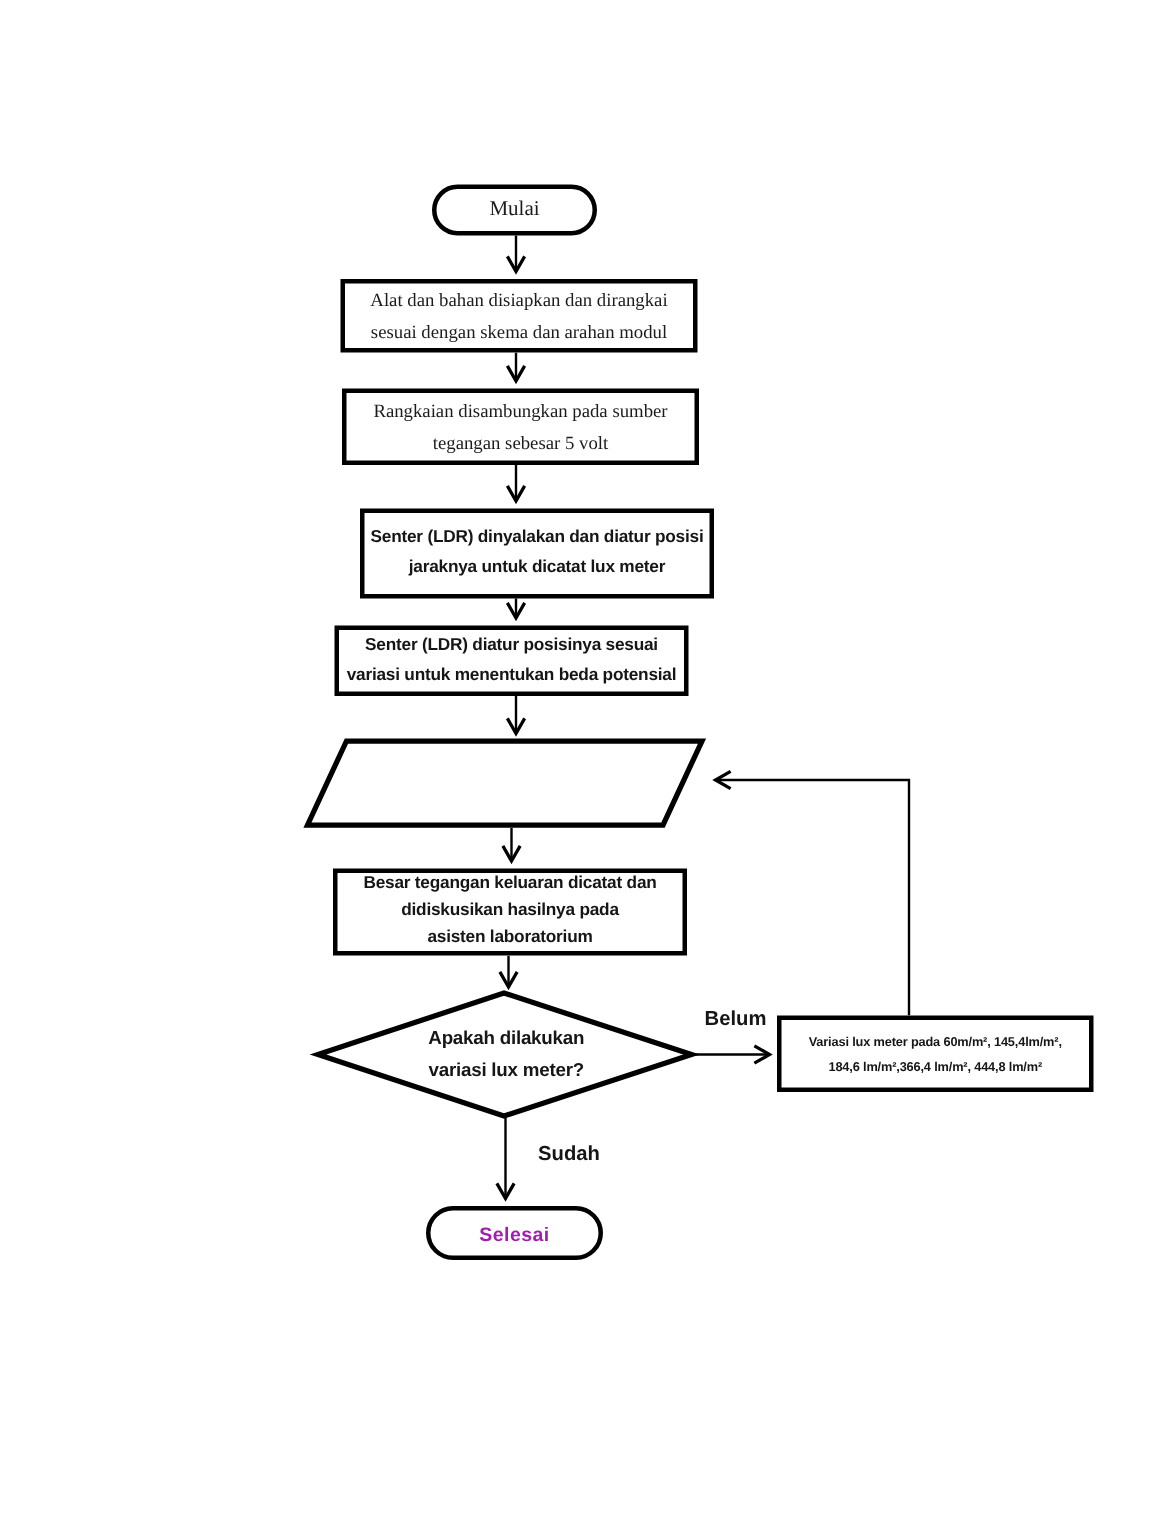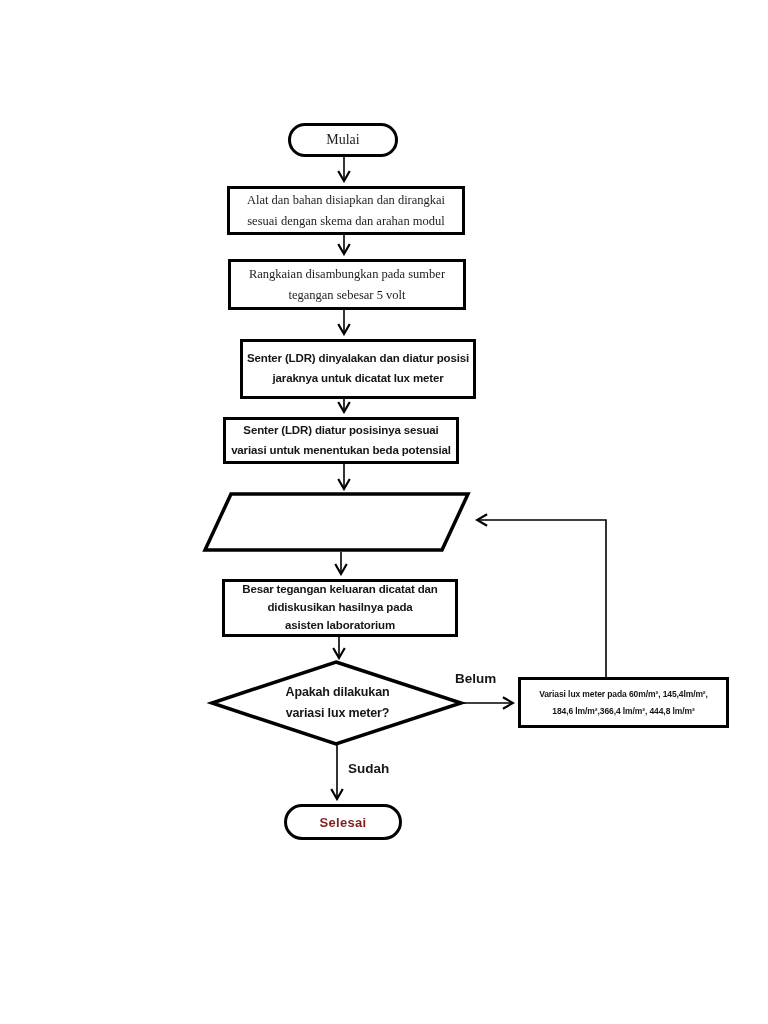--- a/index.html
+++ b/index.html
@@ -74,31 +74,31 @@
     color: #161616;
     line-height: 1.9;
     letter-spacing: -0.1px;
     justify-content: center;
   }
   .small-text .ln { white-space: nowrap; }
   .end-text {
     font-family: "Liberation Sans", sans-serif;
     font-weight: 700;
     font-size: 13px;
-    color: #7f1d1d;
+    color: #a21caf;
     letter-spacing: 0.3px;
     text-align: right;
   }
   .edge-label {
     position: absolute;
     font-family: "Liberation Sans", sans-serif;
     font-weight: 700;
     font-size: 13.5px;
     color: #161616;
-    text-align: left;
+    text-align: right;
     z-index: 3;
   }
 </style>
 </head>
 <body>
 
 <div id="page">
 
   <svg id="connector-layer" viewBox="0 0 768 1024" xmlns="http://www.w3.org/2000/svg">
     <defs>

